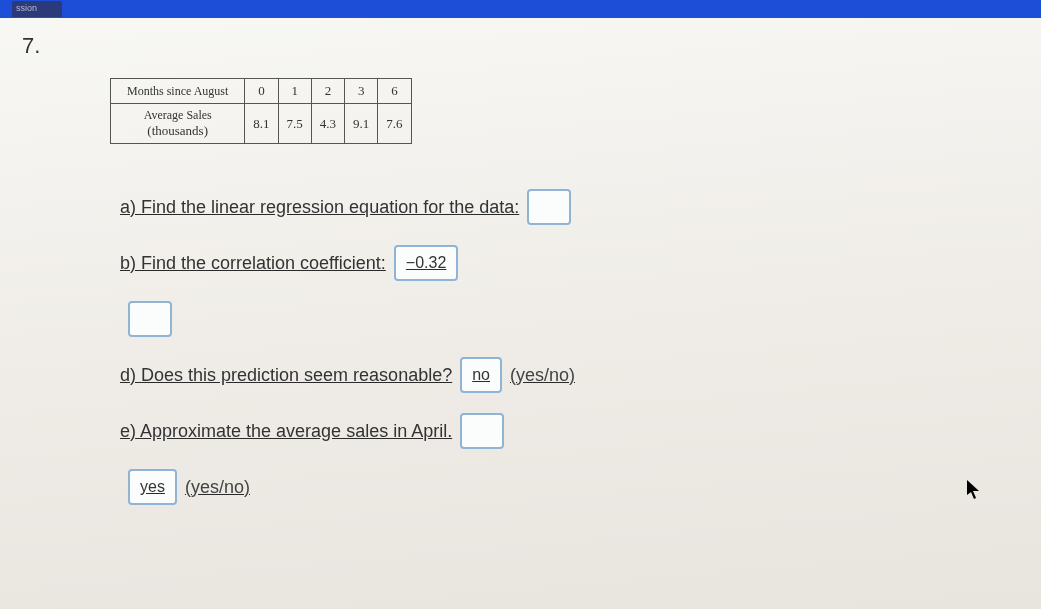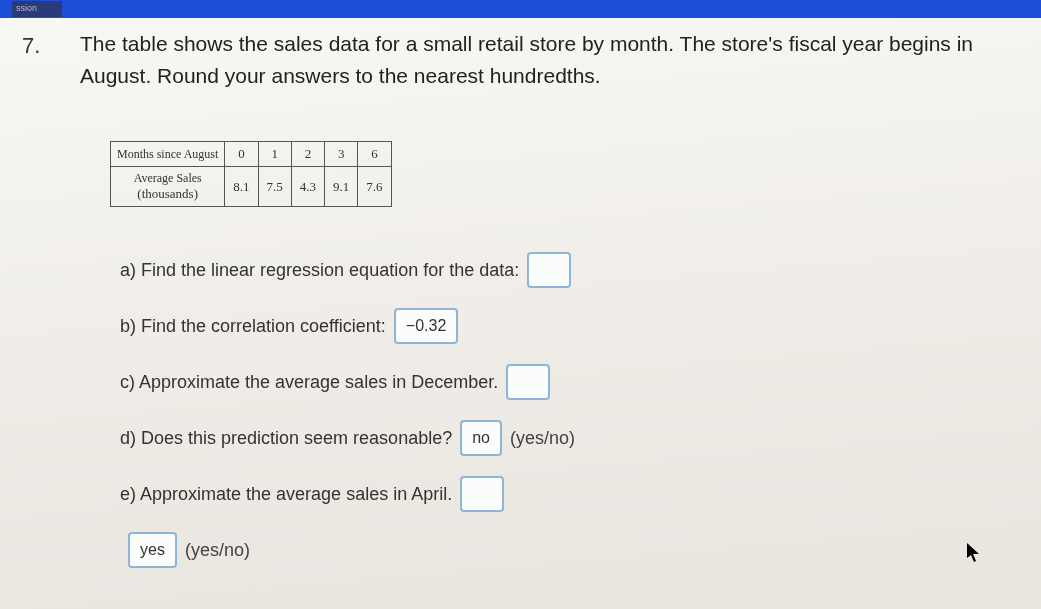--- a/index.html
+++ b/index.html
@@ -55,29 +55,30 @@
   .data-table td {
     border: 1px solid #555;
     text-align: center;
     padding: 4px 8px;
     font-size: 13px;
     font-family: "Times New Roman", serif;
     color: #333;
   }
   .data-table .hdr {
     font-size: 12px;
-    padding: 4px 6px;
+    padding: 4px 16px;
   }
   .data-table .sub {
     font-size: 13px;
     display: block;
   }
   .parts {
     margin-left: 100px;
     margin-top: 45px;
+    text-decoration: underline;
   }
   .part {
     display: flex;
     align-items: center;
     font-size: 18px;
     color: #333;
     margin-bottom: 20px;
   }
   .answer-box {
     border: 2px solid #8fb4d4;
@@ -110,21 +111,20 @@
 </head>
 <body>
 
 <div class="top-bar">
   <div class="top-tab">ssion</div>
 </div>
 
 <div class="content">
 
   <div class="qnum">7.</div>
-  <div class="qtext">The table shows the sales data for a small retail store by month. The store's fiscal year begins in August. Round your answers to the nearest hundredths.</div>
 
   <table class="data-table">
     <tbody>
         <tr>
       <td class="hdr">Months since August</td>
       <td>0</td>
       <td>1</td>
       <td>2</td>
       <td>3</td>
       <td>6</td>
@@ -149,21 +149,20 @@
       <span>a) Find the linear regression equation for the data:</span>
       <span class="answer-box empty"></span>
     </div>
 
     <div class="part">
       <span>b) Find the correlation coefficient:</span>
       <span class="answer-box">−0.32</span>
     </div>
 
     <div class="part">
-      <span>c) Approximate the average sales in December.</span>
       <span class="answer-box empty"></span>
     </div>
 
     <div class="part">
       <span>d) Does this prediction seem reasonable?</span>
       <span class="answer-box">no</span>
       <span class="yn">(yes/no)</span>
     </div>
 
     <div class="part">

